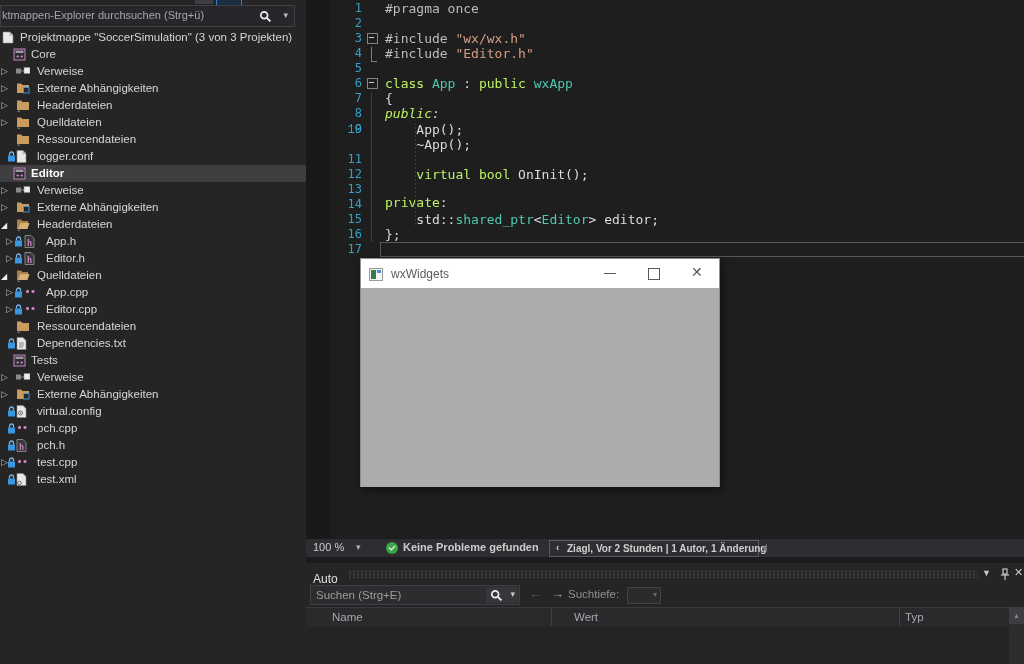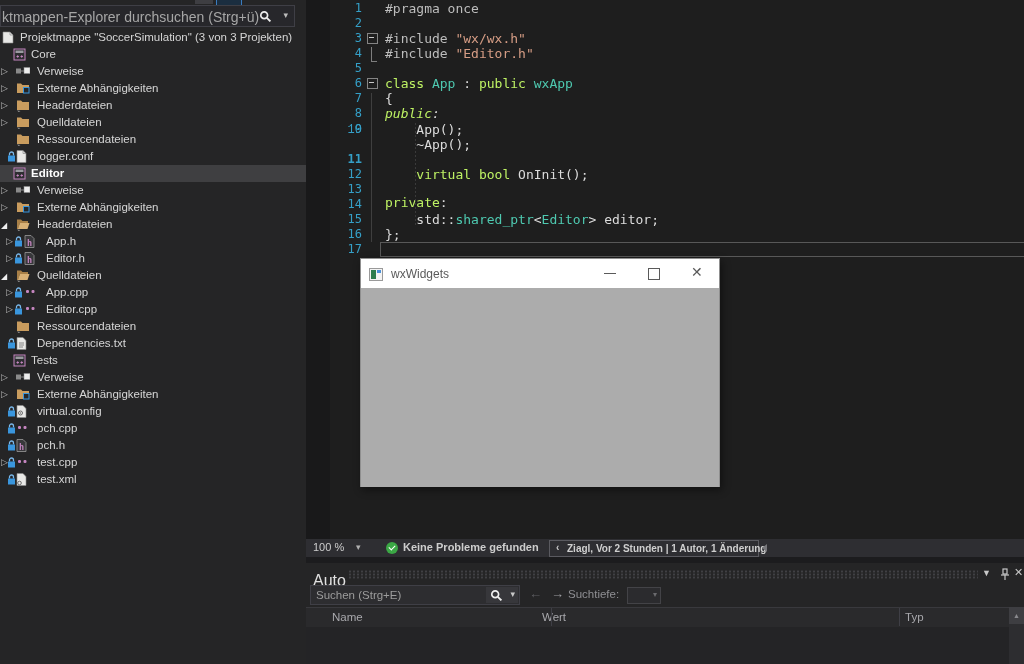--- a/index.html
+++ b/index.html
@@ -5,21 +5,21 @@
   html,body{margin:0;padding:0;background:#252526;}
   .screen{position:relative;width:1024px;height:664px;overflow:hidden;
           background:#252526;font-family:"Liberation Sans","DejaVu Sans",sans-serif;
           -webkit-font-smoothing:antialiased;}
   
   .left-panel{position:absolute;left:0;top:0;width:306px;height:664px;background:#252526;}
   .toolbar-frag1{position:absolute;left:195px;top:0;width:18px;height:4px;background:#3e3e42;}
   .toolbar-frag2{position:absolute;left:216px;top:0;width:24px;height:5px;background:#1b2e40;border:1px solid #3a7cc0;border-top:none;}
   .se-search{position:absolute;left:0;top:5px;width:295px;height:22px;background:#27272b;
              border:1px solid #3f3f46;box-sizing:border-box;}
-  .se-search-text{position:absolute;left:1px;top:3px;font-size:14px;color:#a6a6a6;white-space:nowrap;}
+  .se-search-text{position:absolute;left:1px;top:3px;font-size:11px;color:#a6a6a6;white-space:nowrap;}
   .se-mag{position:absolute;right:22px;top:3px;}
   .se-dd{position:absolute;right:6px;top:4px;font-size:9px;color:#bcbcbc;}
   .tree{position:absolute;left:0;top:29px;width:306px;}
   .trow{position:absolute;left:0;width:306px;height:17px;font-size:11.5px;color:#d6d6d6;cursor:default;}
   .trow.sel{background:#3f3f41;color:#ffffff;font-weight:bold;}
   .t-arrow{position:absolute;top:3px;font-size:9px;color:#b8b8b8;line-height:11px;}
   .t-arrow.exp{color:#efefef;font-size:8px;top:4px;}
   .t-ico{position:absolute;top:2px;width:14px;height:13px;}
   .t-lock{position:absolute;top:3px;}
   .t-lbl{position:absolute;top:2px;white-space:nowrap;}
@@ -60,21 +60,21 @@
   .sb-problems{position:absolute;left:97px;top:2px;font-weight:bold;}
   .sb-git{position:absolute;left:243px;top:1px;width:208px;height:15px;border:1px solid #5a5a60;cursor:pointer;}
   .sb-git-chev{position:absolute;left:6px;top:1px;font-size:10px;color:#cdcdcd;font-weight:bold;}
   .sb-git-text{position:absolute;left:17px;top:2px;font-size:10px;font-weight:bold;color:#cfcfcf;white-space:nowrap;}
   .sb-scrollleft{position:absolute;left:456px;top:5px;width:0;height:0;
                  border-top:4px solid transparent;border-bottom:4px solid transparent;border-right:5px solid #77777b;}
   .gap-strip{position:absolute;left:306px;top:557px;width:718px;height:6px;background:#1c1c1e;}
   .vseam{position:absolute;left:306px;top:0;width:4px;height:664px;background:#19191a;}
   
   .watch{position:absolute;left:306px;top:563px;width:718px;height:101px;background:#252526;}
-  .wp-title{position:absolute;left:7px;top:9px;font-size:16px;color:#e0e0e0;}
+  .wp-title{position:absolute;left:7px;top:9px;font-size:12px;color:#e0e0e0;}
   .wp-grip{position:absolute;left:42px;top:7px;width:630px;height:9px;
            background-image:radial-gradient(circle,#404044 1px,transparent 1.2px);background-size:4px 3px;}
   .wp-dd{position:absolute;left:676px;top:5px;font-size:9px;color:#c8c8c8;cursor:pointer;}
   .wp-pin{position:absolute;left:694px;top:4px;cursor:pointer;}
   .wp-close{position:absolute;left:708px;top:3px;font-size:11px;color:#c8c8c8;cursor:pointer;}
   .wp-search{position:absolute;left:4px;top:22px;width:210px;height:20px;background:#2d2d30;
              border:1px solid #3f3f46;box-sizing:border-box;}
   .wp-search-text{position:absolute;left:5px;top:3px;font-size:11.5px;color:#9c9c9c;}
   .wp-magbtn{position:absolute;right:1px;top:1px;width:32px;height:16px;background:#37373b;}
   .wp-mag{position:absolute;left:4px;top:1px;}
@@ -104,21 +104,21 @@
         <div class="lnum" style="top: 1px;">1</div>
         <div class="lnum" style="top: 16.07px;">2</div>
         <div class="lnum" style="top: 31.14px;">3</div>
         <div class="lnum" style="top: 46.21px;">4</div>
         <div class="lnum" style="top: 61.28px;">5</div>
         <div class="lnum" style="top: 76.35px;">6</div>
         <div class="lnum" style="top: 91.42px;">7</div>
         <div class="lnum" style="top: 106.49px;">8</div>
         <div class="lnum" style="top: 121.56px;">9</div>
         <div class="lnum" style="top: 123px; font-family: Liberation Mono, monospace;">10</div>
-        <div class="lnum" style="top: 151.7px; font-weight: bold;">11</div>
+        <div class="lnum" style="top: 151.7px;">11</div>
         <div class="lnum" style="top: 166.77px;">12</div>
         <div class="lnum" style="top: 181.84px;">13</div>
         <div class="lnum" style="top: 196.91px;">14</div>
         <div class="lnum" style="top: 211.98px;">15</div>
         <div class="lnum" style="top: 227.05px;">16</div>
         <div class="lnum" style="top: 242.12px;">17</div>
       </div>
     <div id="codeLines">
         <div class="cline" style="top: 1px;"><span class="tok-pre">#pragma once</span></div>
         <div class="cline" style="top: 16.07px;"></div>
@@ -474,21 +474,21 @@
     </div>
     <span class="wp-back">←</span>
     <span class="wp-fwd">→</span>
     <span class="wp-depth">Suchtiefe:</span>
     <span class="wp-combo">
       <span class="wp-combo-dd">▾</span>
     </span>
 
     <div class="wp-headers" id="wpHeaders">
         <span class="wp-col" style="left: 26px;">Name</span>
-        <span class="wp-col" style="left: 236px;">Wert</span>
+        <span class="wp-col" style="left: 268px;">Wert</span>
         <span class="wp-col" style="left: 599px;">Typ</span>
       </div>
     <div class="wp-colsep" style="left:245px"></div>
     <div class="wp-colsep" style="left:593px"></div>
     <div class="wp-grid"></div>
     <div class="wp-scroll">
       <div class="wp-scroll-btn">▲</div>
     </div>
   </div>
 </div>

